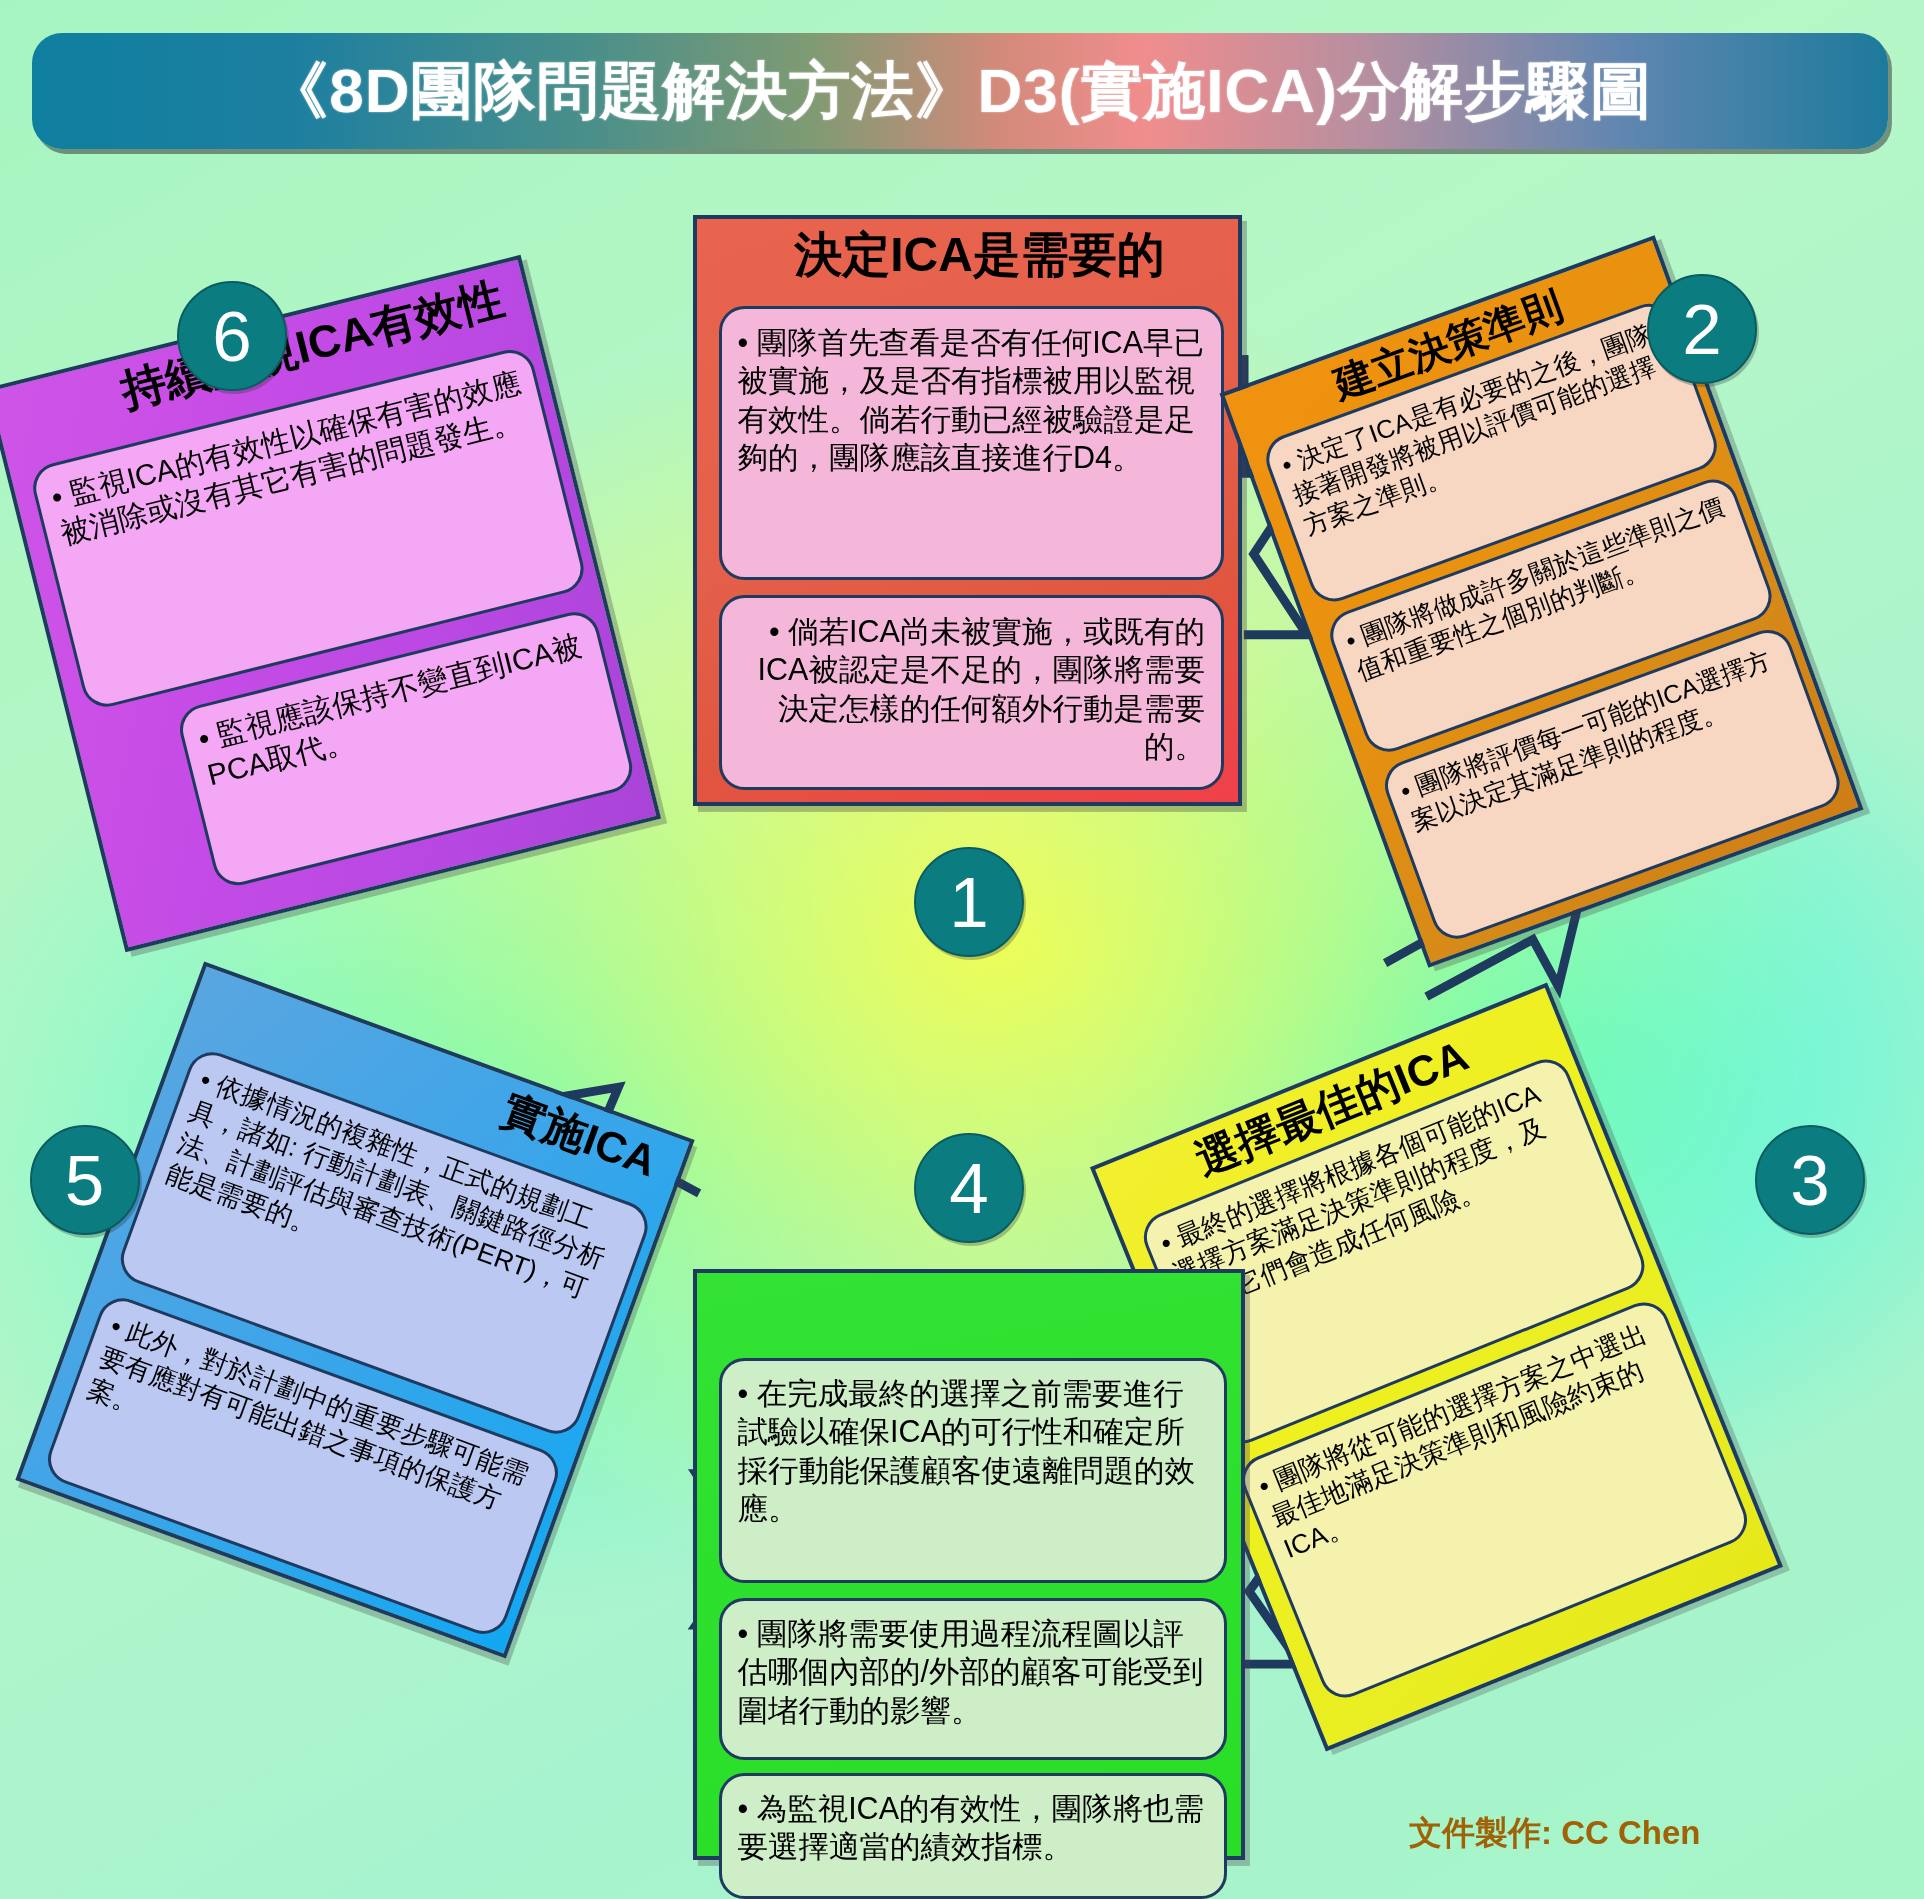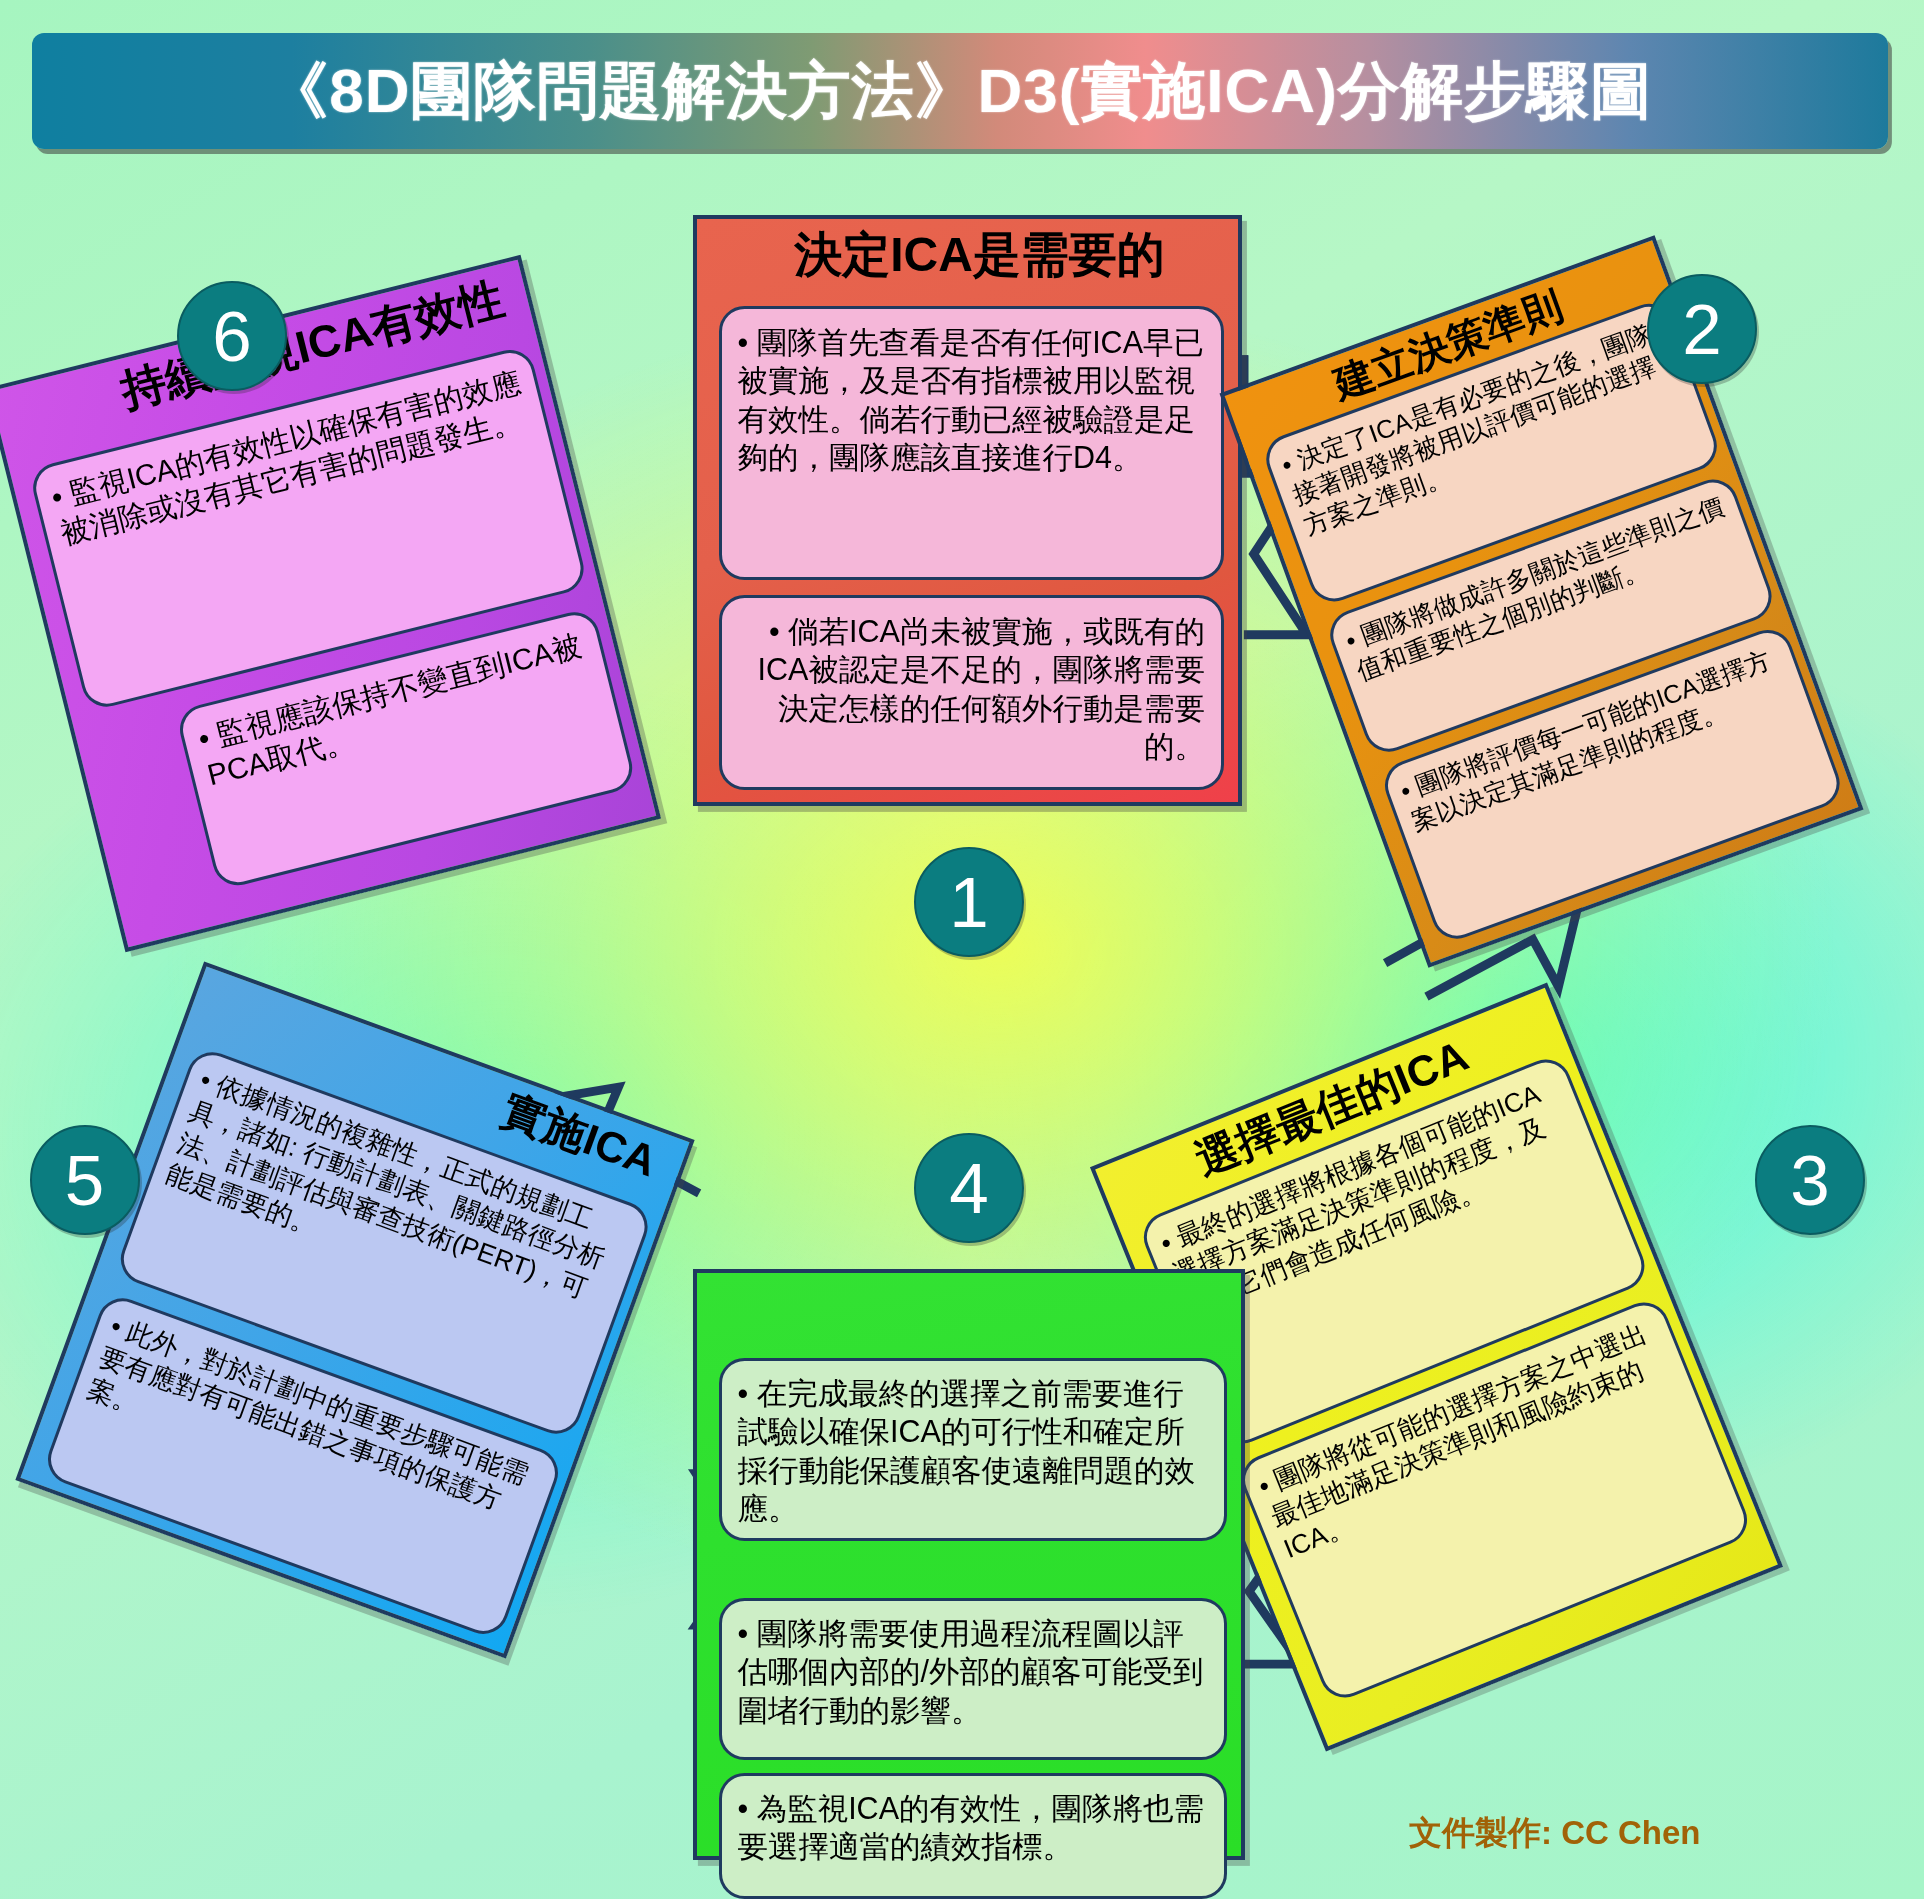--- a/index.html
+++ b/index.html
@@ -10,21 +10,21 @@
     background:
       radial-gradient(ellipse 70% 55% at 52% 50%, rgba(255,255,60,0.80) 0%, rgba(255,255,60,0.35) 32%, rgba(255,255,60,0.0) 62%),
       radial-gradient(ellipse 52% 42% at 78% 56%, rgba(0,255,230,0.60) 0%, rgba(0,255,230,0.0) 58%),
       radial-gradient(ellipse 52% 42% at 26% 60%, rgba(0,255,210,0.45) 0%, rgba(0,255,210,0.0) 60%),
       linear-gradient(150deg,#a6f5c0 0%, #b6f7c6 35%, #a8f3cf 70%, #a6f5c8 100%);
   }
 
   
   #titlebar{
     position:absolute;left:31.5px;top:33px;width:1856px;height:116px;
-    border-radius:12px;
+    border-radius:30px;
     background:linear-gradient(90deg,#0f7fa0 0%, #1d7fa0 14%, #4a8f8a 30%, #7f9b73 42%, #d28a7a 52%, #f08d8d 60%, #b68fa0 72%, #5e86b0 86%, #1d7a9c 100%);
     box-shadow:3.9px 4.9px 0 rgba(60,60,60,0.55);
     display:flex;align-items:center;justify-content:center;
   }
   #titletext{
     font-size:62px;font-weight:bold;color:#ffffff;letter-spacing:1px;
     text-shadow:0 0 2px rgba(255,255,255,.7);
     white-space:nowrap;
   }
 
@@ -67,21 +67,21 @@
   #p3 .bub{background:#f4f2ac;font-size:26.6px;padding:10.8px 12.8px;}
   #p3 .b1{position:absolute;left:17.7px;top:65px;width:457px;height:246px;}
   #p3 .b2{position:absolute;left:17.7px;top:327px;width:457px;height:258px;}
 
   
   #p4{left:693px;top:1269px;width:552px;height:591px;
       background:linear-gradient(170deg,#33e233 0%,#2ee02e 40%,#2ade27 100%);
       box-shadow:4.9px 5.9px 0 rgba(70,70,70,.32);}
   #p4 .ptitle{font-size:48px;padding:11.8px 0 9.9px;}
   #p4 .bub{background:#cdeec6;font-size:30.5px;padding:12.8px 15.8px;}
-  #p4 .b1{position:absolute;left:21.7px;top:85px;width:508px;height:183px;}
+  #p4 .b1{position:absolute;left:21.7px;top:85px;width:508px;height:225px;}
   #p4 .b2{position:absolute;left:21.7px;top:325px;width:508px;height:162px;}
   #p4 .b3{position:absolute;left:21.7px;top:500px;width:508px;height:126px;}
 
   
   #p5wrap{position:absolute;left:94px;top:1034px;width:522px;height:552px;
           transform:rotate(20deg);transform-origin:50% 50%;}
   #p5{left:0;top:0;width:522px;height:552px;
       background:linear-gradient(120deg,#59a6e0 0%,#3fa5e8 45%,#12a8f2 100%);
       box-shadow:4.9px 5.9px 0 rgba(70,70,70,.30);}
   #p5 .ptitle{font-size:43px;padding:9.9px 0 3.9px;text-align:right;padding-right:25.6px;}

